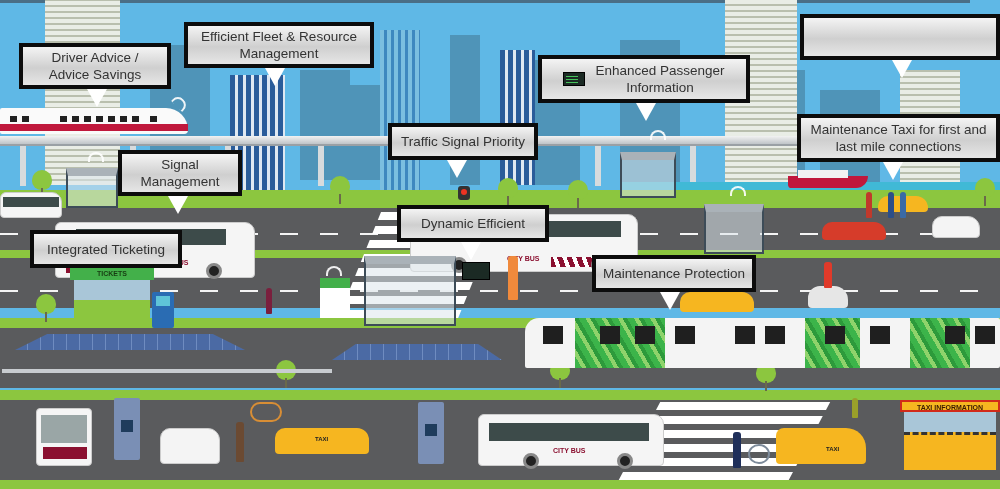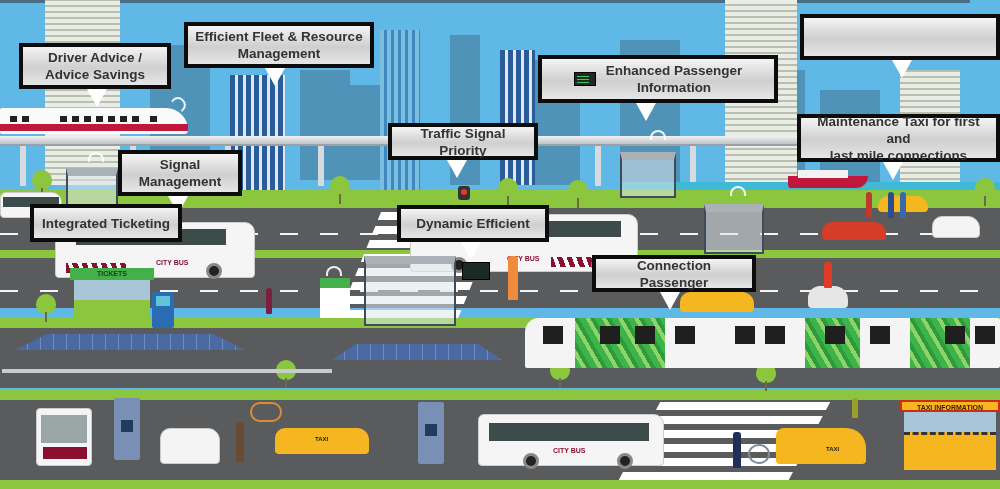--- a/index.html
+++ b/index.html
@@ -64,21 +64,21 @@
   .moto { position: absolute; width: 40px; height: 22px; background: #e6e6e6; border-radius: 12px 14px 4px 4px; }
 
   
   .callout { position: absolute; background: linear-gradient(180deg, #f4f4f4 0%, #cfcfcf 55%, #e6e6e6 100%);
              border: 4px solid #0c0c0c; color: #333; text-align: center;
              font-family: "Liberation Sans", sans-serif; font-size: 13.5px; line-height: 17px;
              display: flex; align-items: center; justify-content: center; padding: 2px 6px; z-index: 10; }
   .callout .ptr { position: absolute; width: 0; height: 0;
                   border-left: 10px solid transparent; border-right: 10px solid transparent;
                   border-top: 18px solid #ffffff; }
-  .callout .txt { white-space: pre-line; font-weight: bold; }
+  .callout .txt { white-space: pre-line; }
   .pid-icon { display: inline-block; width: 22px; height: 14px; background: #1b2a24; border: 1px solid #000; margin-right: 10px; position: relative; }
   .pid-icon::before { content: ""; position: absolute; left: 2px; top: 2px; width: 12px; height: 8px;
                       background: repeating-linear-gradient(0deg, #46c35b 0 1px, transparent 1px 3px); }
   .phone-icon { position: absolute; left: 8px; top: 4px; width: 24px; height: 44px; background: #fff; border: 3px solid #222; border-radius: 4px; }
   .phone-icon::before { content: ""; position: absolute; left: 2px; top: 6px; width: 14px; height: 14px; border-radius: 50%; background: #9fd3e6; }
   .phone-icon::after { content: ""; position: absolute; left: 2px; bottom: 4px; width: 14px; height: 5px; background: #43b04a; }
   .hand { position: absolute; left: 20px; top: 28px; width: 26px; height: 30px; background: #e2a47c; border-radius: 10px 10px 4px 14px; transform: rotate(-25deg); }
   .wavy { text-decoration: underline wavy #d12; text-decoration-thickness: 1px; text-underline-offset: 2px; }
 
   .wifi { position: absolute; width: 16px; height: 10px; border: 2px solid #fff; border-bottom: none; border-radius: 16px 16px 0 0; opacity: 0.9; }
@@ -272,21 +272,21 @@
 Advice Savings</span>
     <span class="ptr" style="left:64px; top:42px;"></span>
   </div>
 
   <div class="callout" style="left:184px; top:22px; width:190px; height:46px;">
     <span class="txt">Efficient Fleet &amp; Resource
 Management</span>
     <span class="ptr" style="left:77px; top:42px;"></span>
   </div>
 
-  <div class="callout" style="left:538px; top:55px; width:240px; height:48px;">
+  <div class="callout" style="left:538px; top:55px; width:212px; height:48px;">
     <span class="pid-icon"></span>
     <span class="txt">Enhanced Passenger
 Information</span>
     <span class="ptr" style="left:94px; top:44px;"></span>
   </div>
 
   <div class="callout" style="left:800px; top:14px; width:200px; height:46px;">
     <span class="ptr" style="left:88px; top:42px;"></span>
   </div>
 
@@ -300,27 +300,27 @@
     <span class="txt">Traffic Signal Priority</span>
     <span class="ptr" style="left:55px; top:33px;"></span>
   </div>
 
   <div class="callout" style="left:797px; top:114px; width:203px; height:48px;">
     <span class="txt">Maintenance Taxi for first and
 last mile connections</span>
     <span class="ptr" style="left:82px; top:44px;"></span>
   </div>
 
-  <div class="callout" style="left:30px; top:204px; width:152px; height:38px;">
+  <div class="callout" style="left:30px; top:230px; width:152px; height:38px;">
     <span class="txt">Integrated Ticketing</span>
   </div>
 
 
   <div class="callout" style="left:397px; top:205px; width:152px; height:37px;">
     <span class="txt">Dynamic Efficient</span>
     <span class="ptr" style="left:60px; top:33px;"></span>
   </div>
 
   <div class="callout" style="left:592px; top:255px; width:164px; height:37px;">
-    <span class="txt">Connection Passenger</span>
+    <span class="txt">Maintenance Protection</span>
     <span class="ptr" style="left:64px; top:33px;"></span>
   </div>
 </div>
 
 </body></html>

